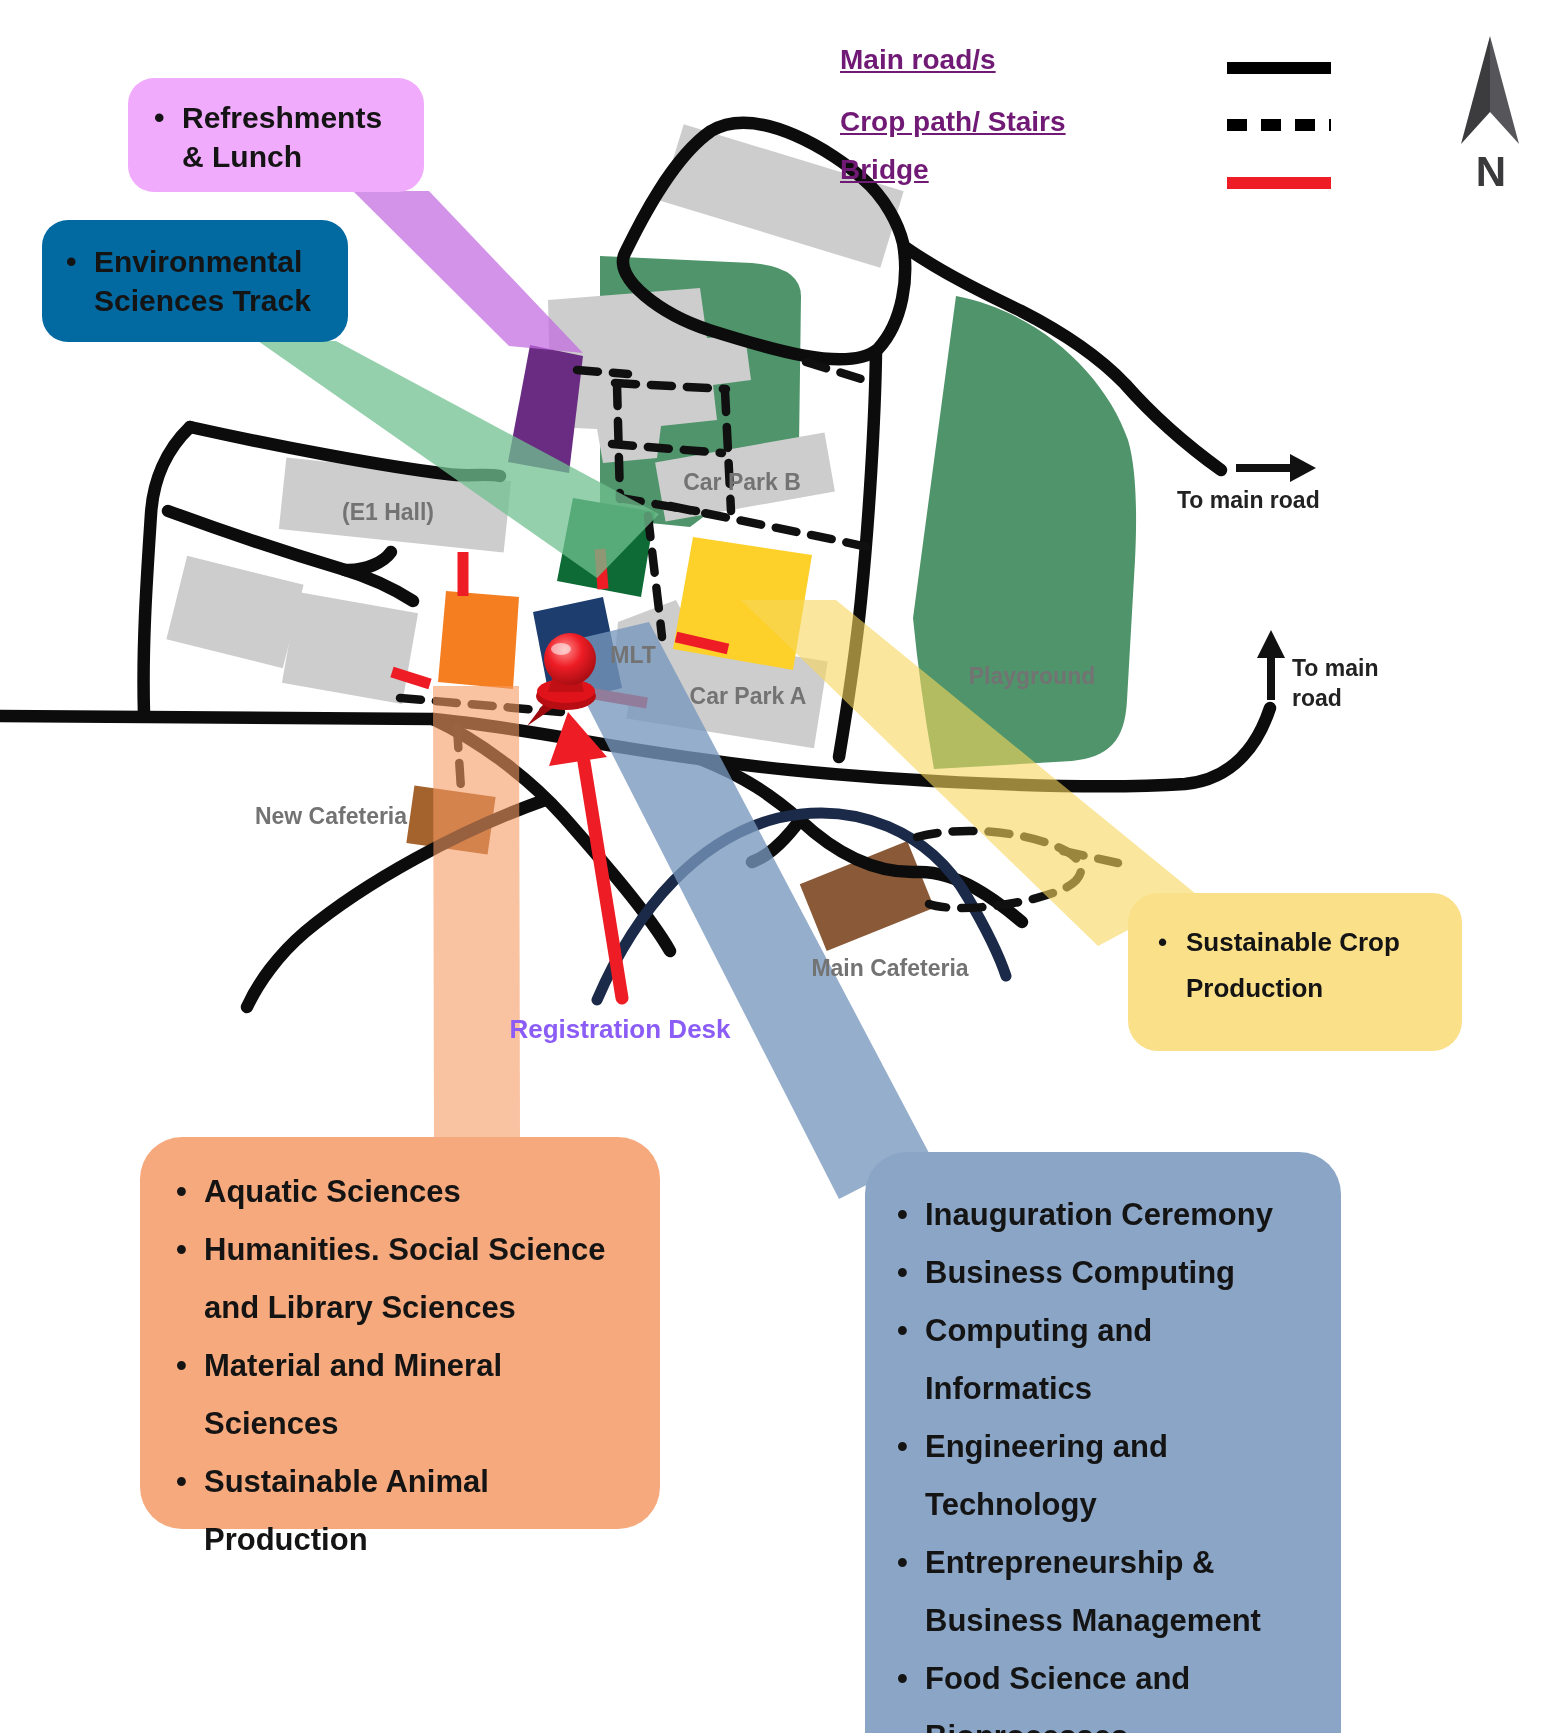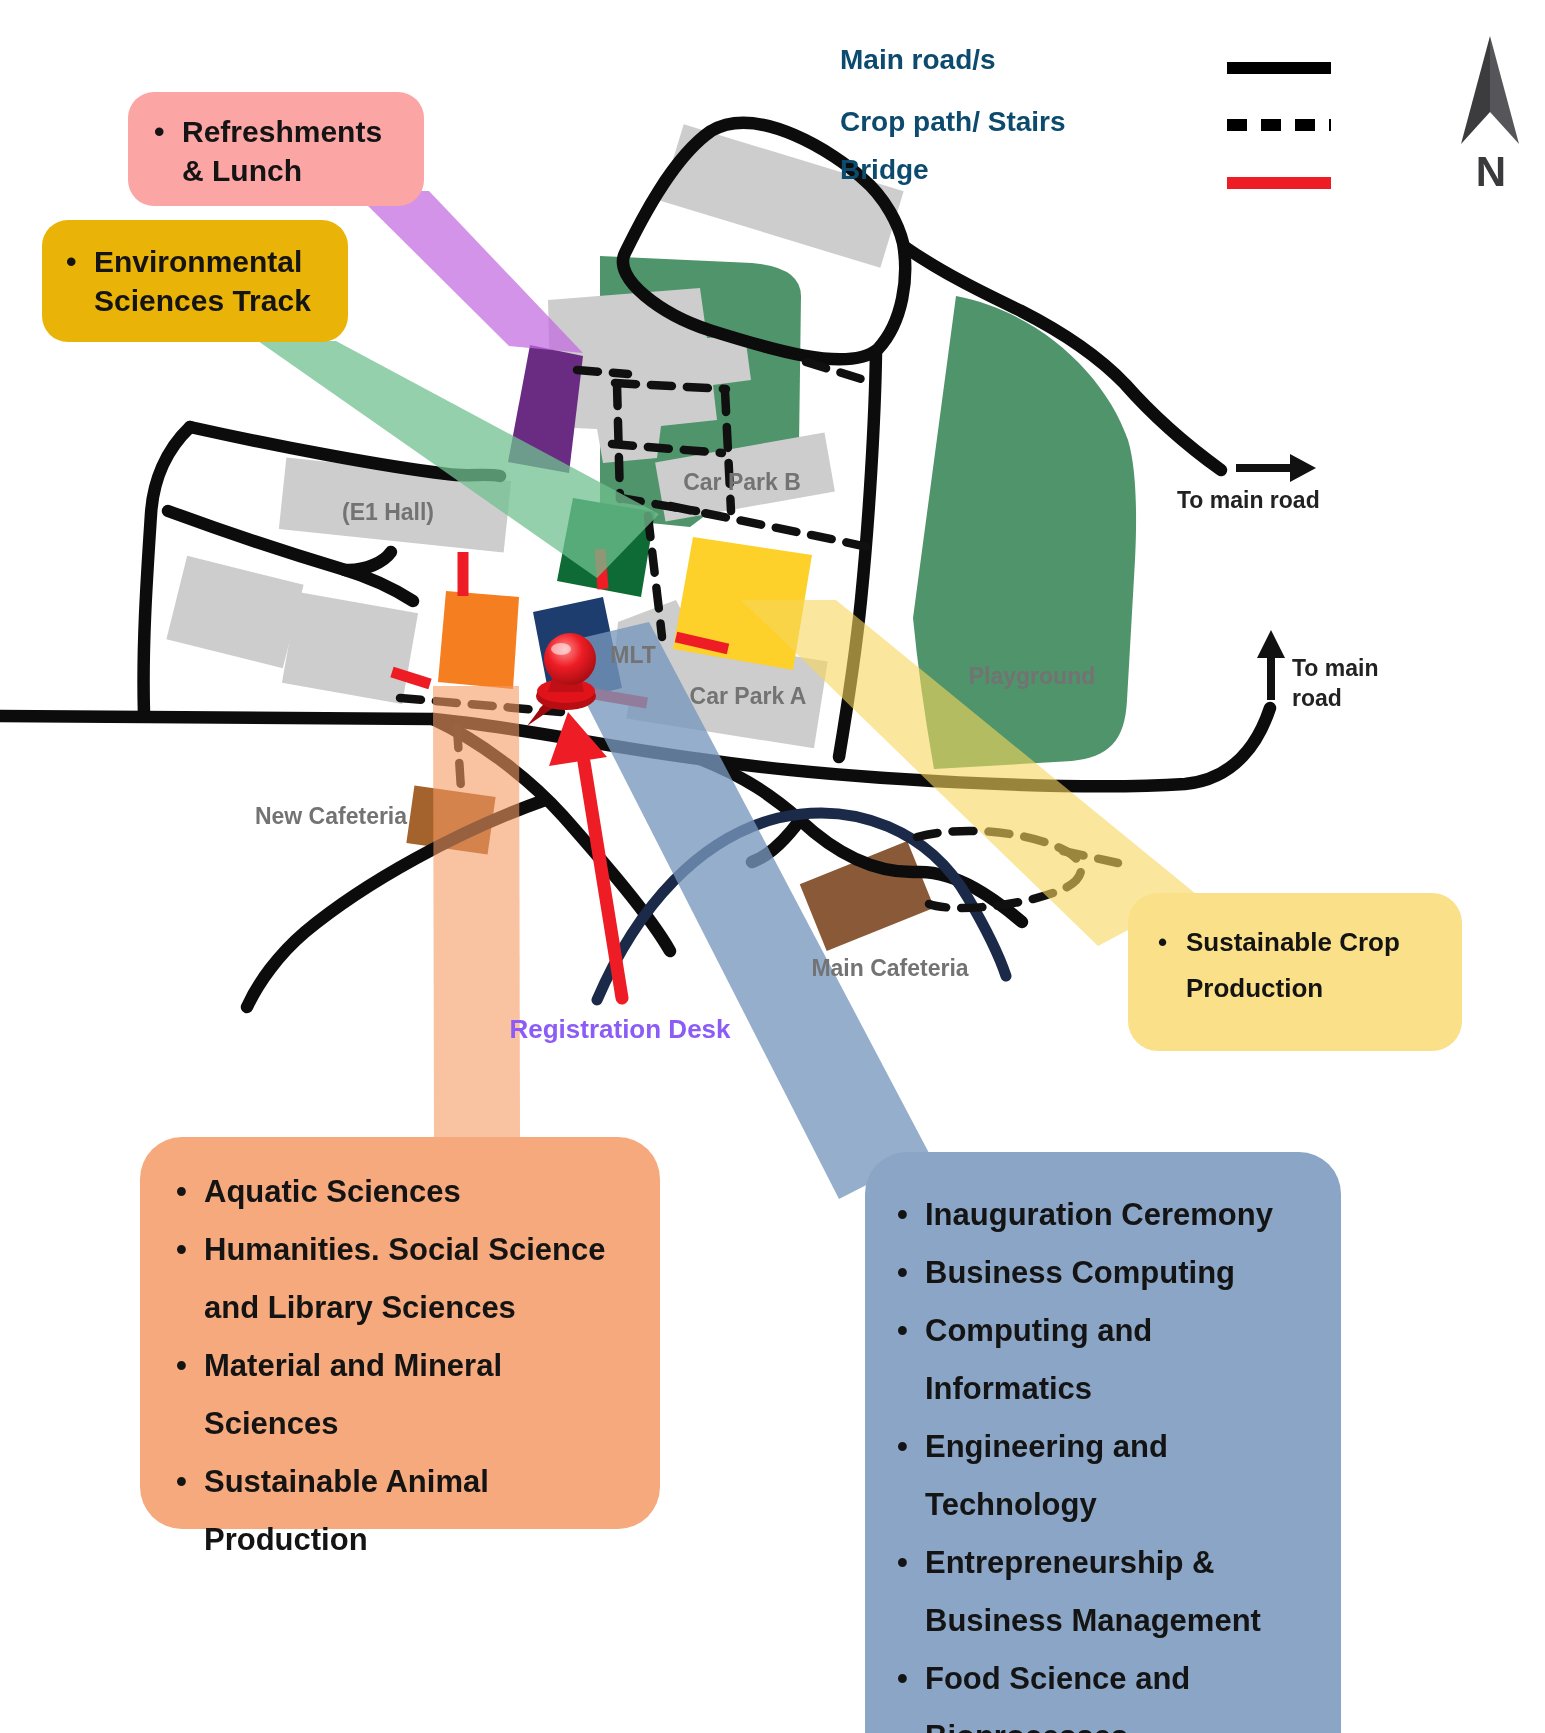--- a/index.html
+++ b/index.html
@@ -3,39 +3,39 @@
 <meta charset="utf-8">
 <style>
   html,body{margin:0;padding:0;background:#ffffff;}
   .canvas{
     position:relative;width:1545px;height:1733px;background:#ffffff;overflow:hidden;
     font-family:"Liberation Sans",sans-serif;
   }
   svg{position:absolute;left:0;top:0;}
 
   
-  .legend-label{position:absolute;left:840px;font-size:28px;font-weight:bold;color:#0c4a6e;white-space:nowrap;}
+  .legend-label{position:absolute;left:840px;font-size:28px;font-weight:bold;color:#701a75;white-space:nowrap;text-decoration:underline;}
   .sw{position:absolute;left:1227px;width:104px;height:12px;}
   .sw-solid{background:#000;}
   .sw-dashed{background:repeating-linear-gradient(90deg,#000 0 20px,transparent 20px 34px);}
   .sw-red{background:#ee1c24;}
   .compass-n{position:absolute;left:1466px;top:148px;width:50px;text-align:center;font-size:42px;font-weight:bold;color:#3a3a3c;}
 
   
   .mlabel{position:absolute;transform:translate(-50%,-50%);font-weight:bold;color:#737373;white-space:nowrap;font-size:23px;}
   .mlabel-light{font-weight:600;}
 
   
   .co{position:absolute;font-weight:bold;color:#141414;box-sizing:border-box;}
   .co ul{list-style:none;margin:0;padding:0;}
   .co li{padding-left:30px;position:relative;}
   .co li::before{content:"\2022";position:absolute;left:2px;}
-  .co-purple{left:128px;top:92px;width:296px;height:114px;background:#fca5a5;border-radius:26px;
+  .co-purple{left:128px;top:78px;width:296px;height:114px;background:#f0abfc;border-radius:26px;
              padding:20px 24px;font-size:30px;line-height:39px;}
-  .co-green{left:42px;top:220px;width:306px;height:122px;background:#eab308;border-radius:26px;
+  .co-green{left:42px;top:220px;width:306px;height:122px;background:#0369a1;border-radius:26px;
              padding:22px 22px;font-size:30px;line-height:39px;}
   .co-orange{left:140px;top:1137px;width:520px;height:392px;background:#f6a97c;border-radius:42px;
              padding:26px 34px;font-size:31px;line-height:58px;}
   .co-blue{left:865px;top:1152px;width:476px;height:660px;background:#8aa5c6;border-radius:42px;
              padding:34px 30px;font-size:31px;line-height:58px;}
   .co-yellow{left:1128px;top:893px;width:334px;height:158px;background:#fae089;border-radius:30px;
              padding:26px 28px;font-size:26px;line-height:46px;}
 
   
   .to-main-top{position:absolute;left:1177px;top:487px;font-size:23px;font-weight:bold;color:#222;white-space:nowrap;}

